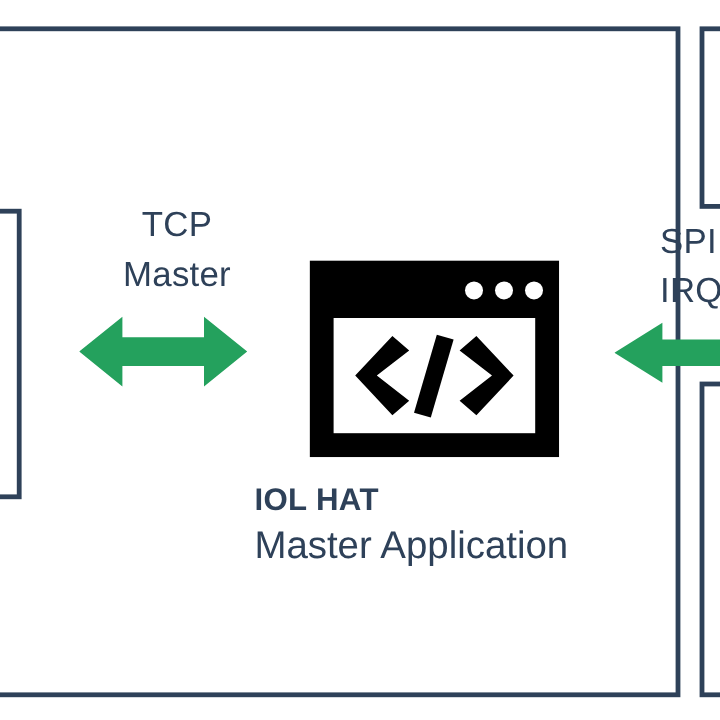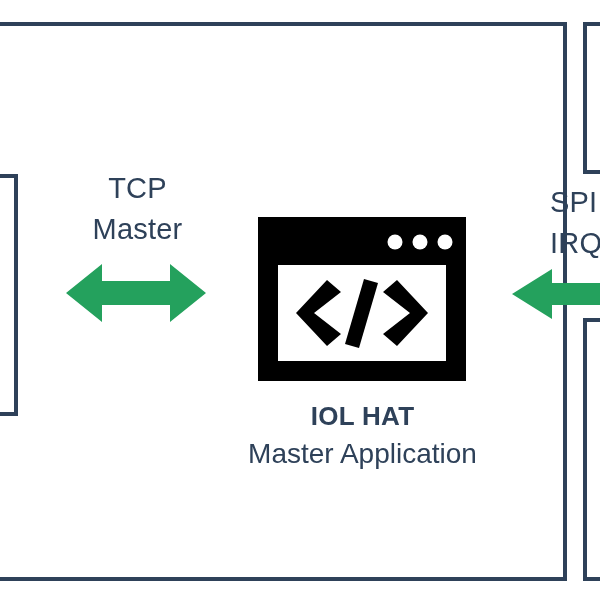--- a/index.html
+++ b/index.html
@@ -60,48 +60,48 @@
   
   .label {
     position: absolute;
     color: #2e4159;
     font-size: 29px;
     line-height: 41px;
     white-space: nowrap;
     letter-spacing: 0.2px;
   }
   #tcp-label {
-    left: 0px;
+    left: 10px;
     top: 168px;
     width: 275px;
     text-align: center;
   }
   #spi-label {
     left: 550px;
     top: 182px;
     text-align: left;
   }
 
   
   #caption {
     position: absolute;
-    left: 200px;
+    left: 212px;
     top: 398px;
     width: 325px;
-    text-align: center;
+    text-align: left;
     color: #2e4159;
   }
   #caption-title {
     font-size: 26px;
     font-weight: bold;
     line-height: 36px;
     letter-spacing: 0.3px;
   }
   #caption-sub {
-    font-size: 28px;
+    font-size: 32px;
     font-weight: normal;
     line-height: 40px;
   }
 
   
   .arrow-svg {
     position: absolute;
     display: block;
   }
   #arrow-left {

